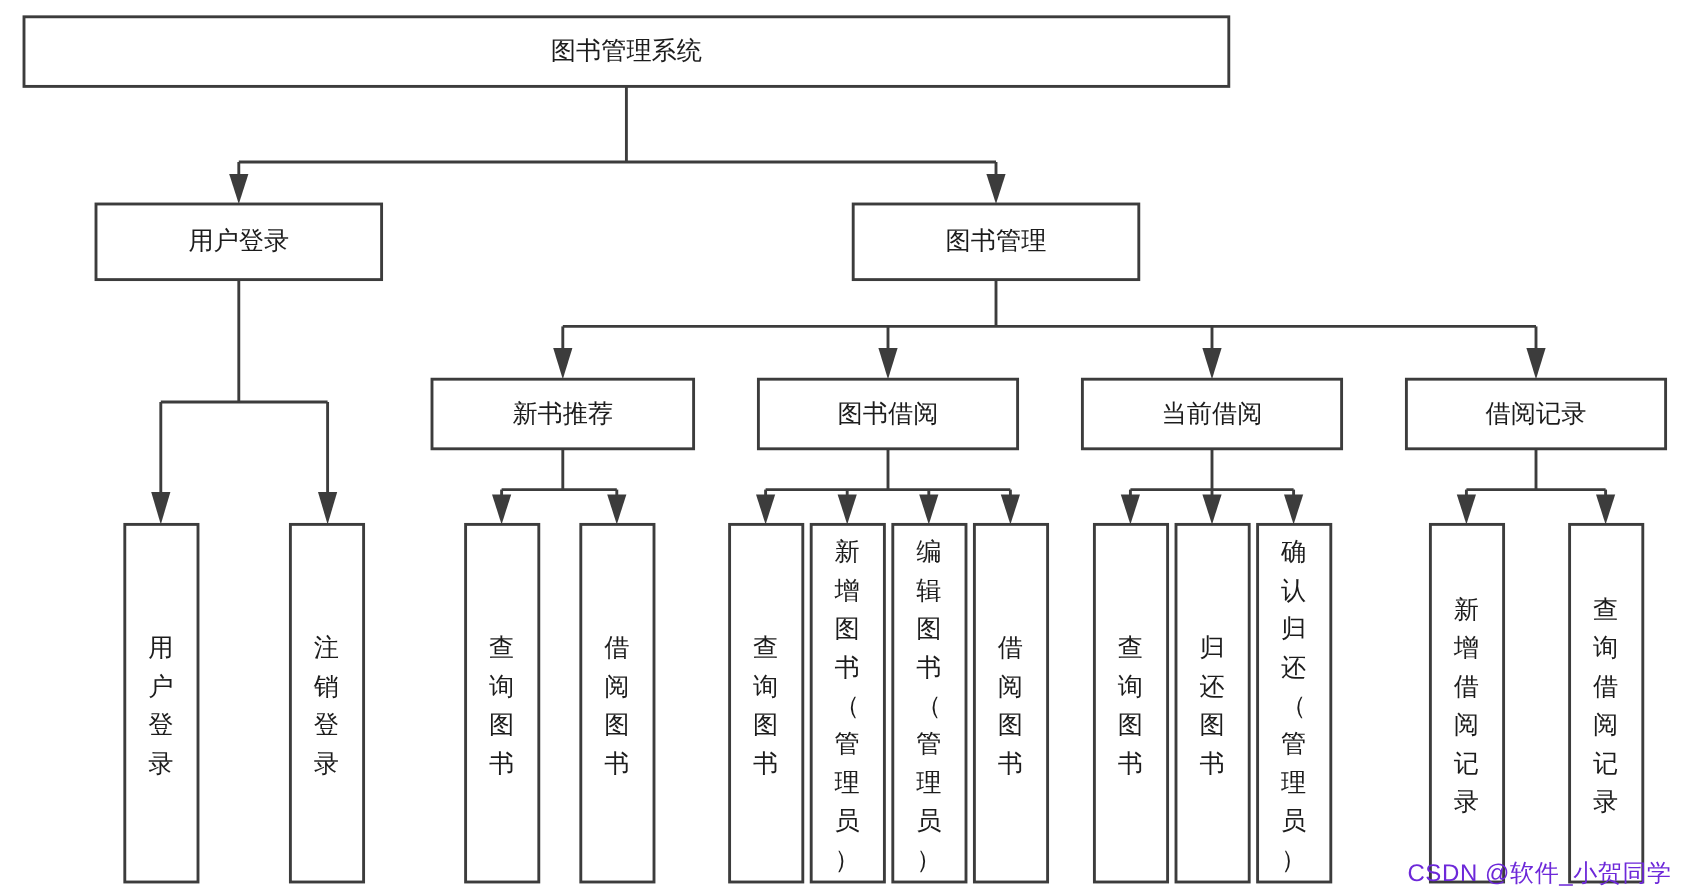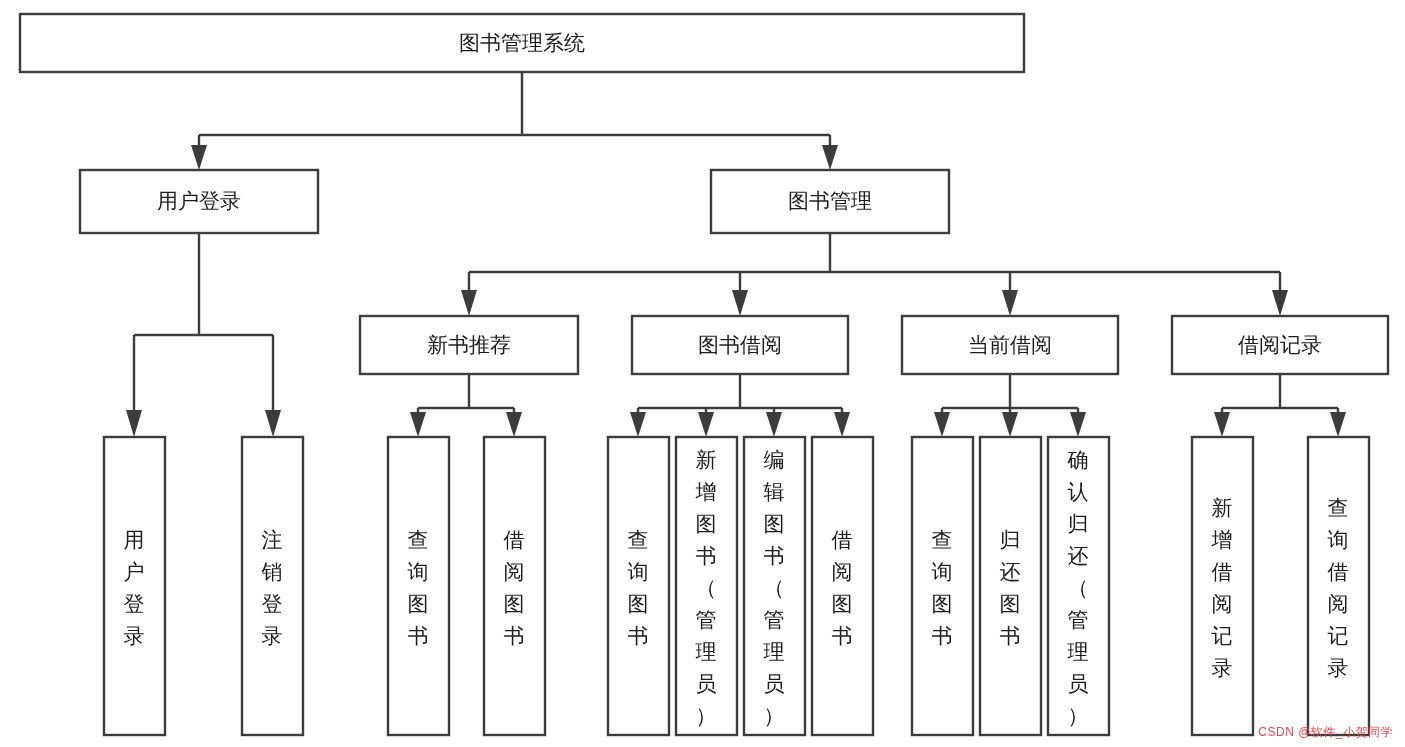--- a/index.html
+++ b/index.html
@@ -53,22 +53,22 @@
     font-family: "Liberation Sans", "DejaVu Sans", sans-serif;
     font-size: 21px;
     fill: #1c1c1c;
     text-anchor: middle;
   }
   .watermark {
     position: absolute;
     right: 12px;
     bottom: 6px;
     font-family: "Liberation Sans", "DejaVu Sans", sans-serif;
-    font-size: 12px;
-    color: #ef4444;
+    font-size: 20px;
+    color: #6d28d9;
     white-space: nowrap;
     letter-spacing: 0.5px;
     user-select: none;
   }
 </style>
 </head>
 <body>
 
 <div id="diagram-root">
 

